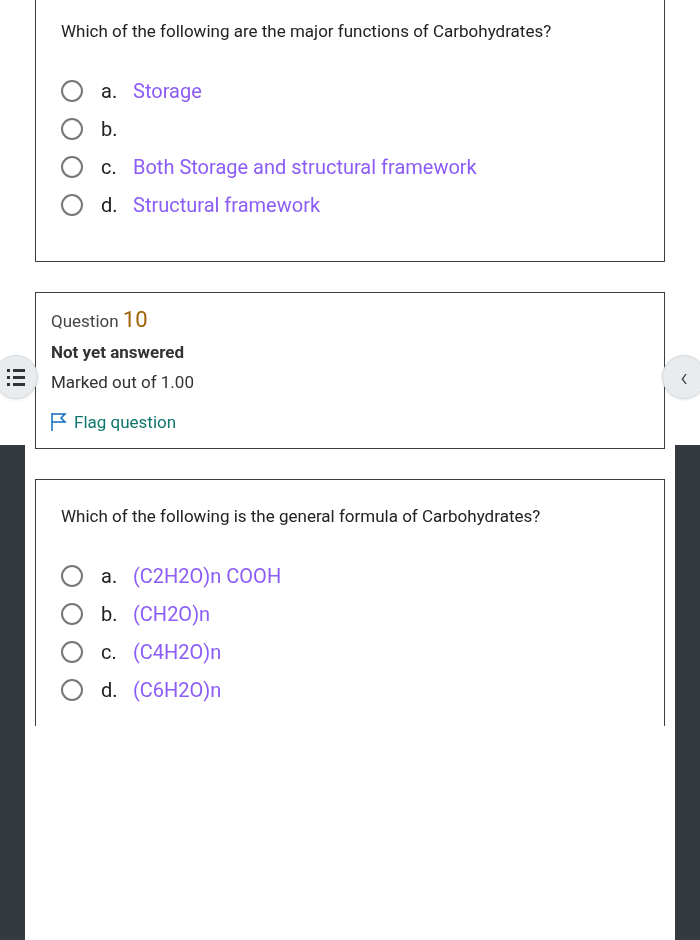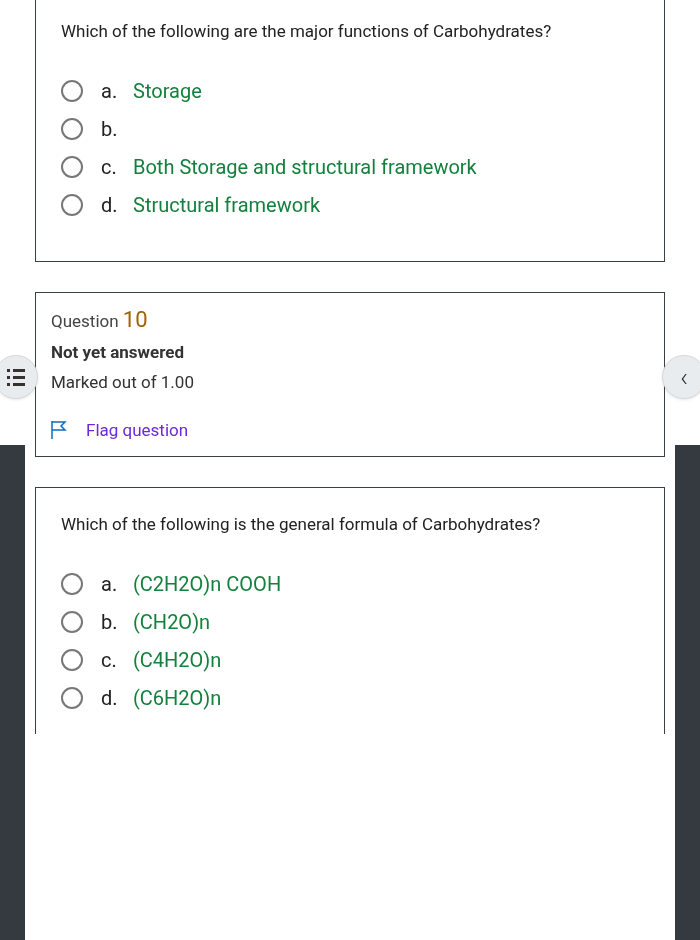--- a/index.html
+++ b/index.html
@@ -57,21 +57,21 @@
       margin-right: 18px;
     }
     .option-letter {
       font-size: 20px;
       color: #222;
       width: 32px;
       flex-shrink: 0;
     }
     .option-text {
       font-size: 20px;
-      color: #15803d;
+      color: #8b5cf6;
     }
     .info-box {
       border: 1.5px solid #3a3f44;
       background: #fff;
       padding: 14px 15px 16px 15px;
       margin-bottom: 30px;
     }
     .info-line1 {
       font-size: 17px;
       color: #444;
@@ -84,27 +84,27 @@
     }
     .info-line2 {
       font-size: 17px;
       color: #333;
       margin-bottom: 10px;
       font-weight: bold;
     }
     .info-line3 {
       font-size: 17px;
       color: #333;
-      margin-bottom: 28px;
+      margin-bottom: 20px;
     }
     .flag-row {
       display: flex;
       align-items: center;
-      gap: 19px;
-      color: #6d28d9;
+      gap: 7px;
+      color: #0f766e;
       font-size: 17px;
       cursor: pointer;
     }
     .flag-icon-svg {
       width: 16px;
       height: 18px;
     }
     .side-btn {
       position: absolute;
       width: 44px;

